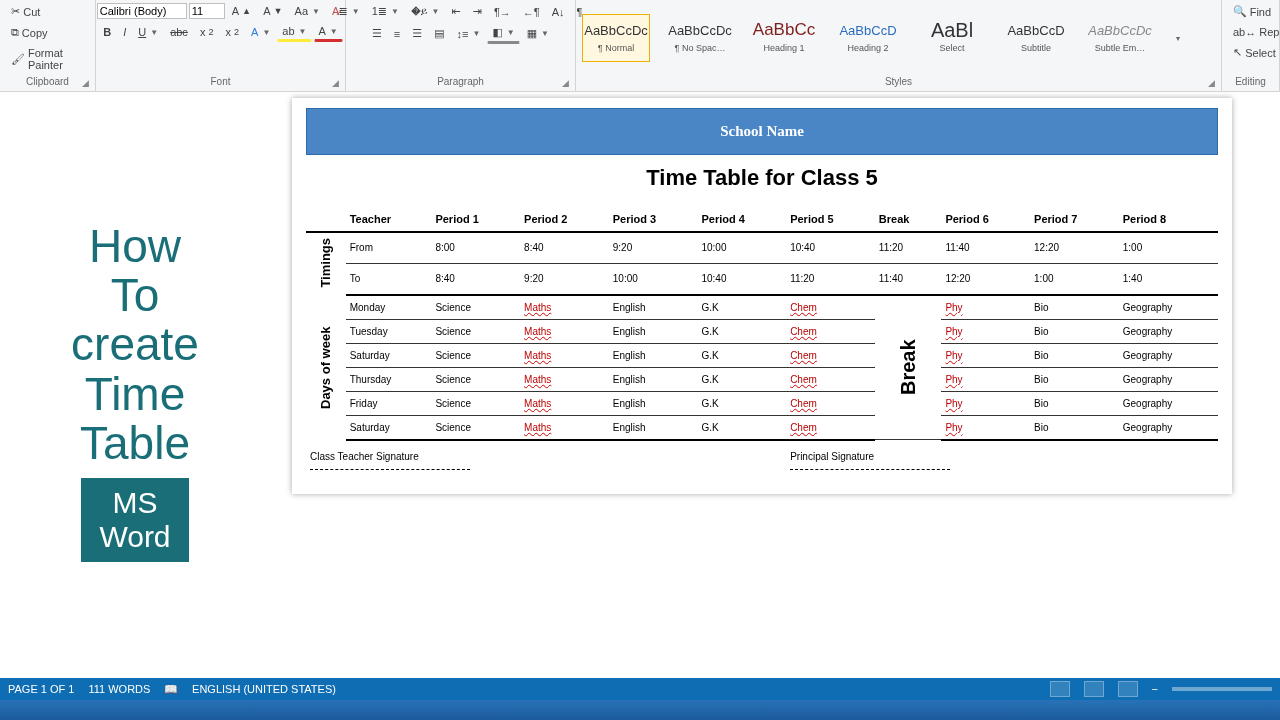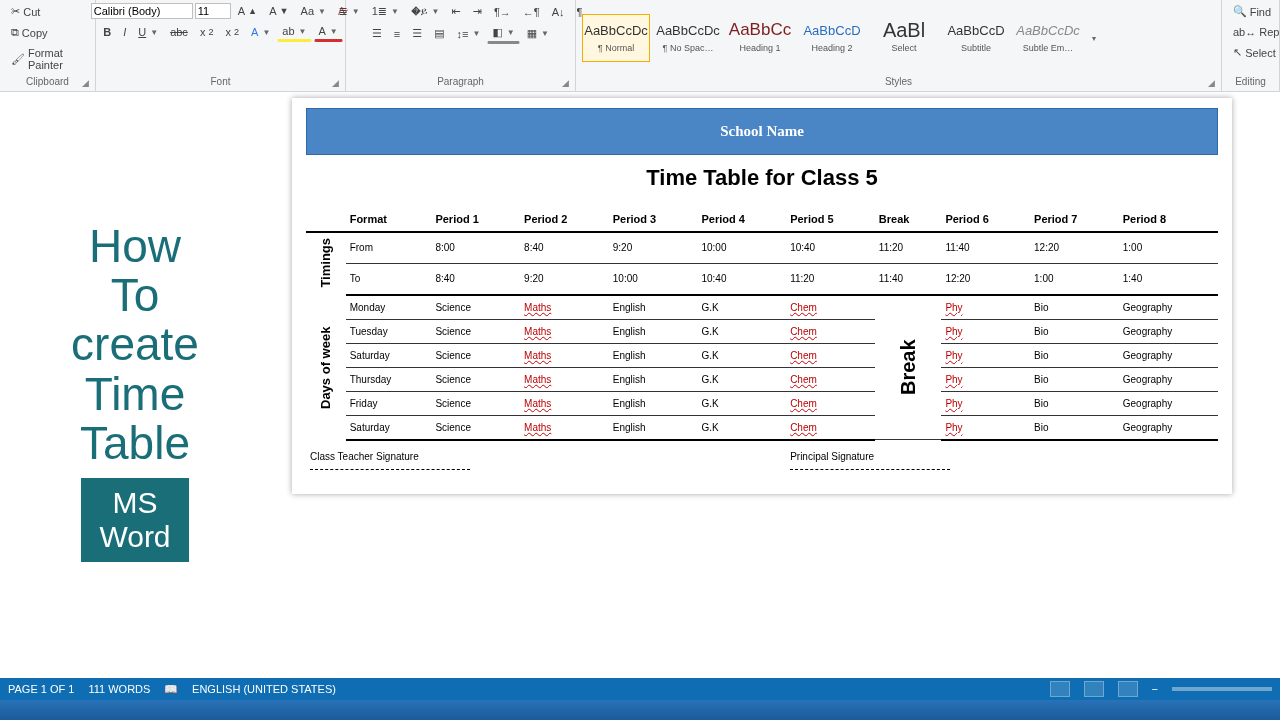--- a/index.html
+++ b/index.html
@@ -2,28 +2,28 @@
 <html><head>
 <meta charset="utf-8">
 <style>
 * { box-sizing: border-box; margin: 0; padding: 0; font-family: "Segoe UI", Tahoma, sans-serif; }
 body { width: 1280px; height: 720px; overflow: hidden; background: #fff; position: relative; }
 
 
 .ribbon { width: 100%; background: #f5f6f7; border-bottom: 1px solid #d4d4d4; font-size: 11px; color: #444; }
 .ribbon-row { display: flex; align-items: stretch; }
 .rgroup { border-right: 1px solid #d4d4d4; padding: 2px 6px 1px 6px; display: flex; flex-direction: column; }
-.rgroup-body { flex: 1; display: flex; align-items: center; gap: 4px; }
+.rgroup-body { flex: 1; display: flex; align-items: center; gap: 16px; }
 .rgroup-label { text-align: center; font-size: 10px; color: #666; padding: 2px 0 3px 0; position: relative; }
 .rgroup-label .dlg { position: absolute; right: 0; bottom: 2px; font-size: 9px; color: #888; }
 .btn { padding: 2px 4px; border: 1px solid transparent; border-radius: 2px; cursor: default; display: inline-flex; align-items: center; gap: 3px; }
 .col { display: flex; flex-direction: column; gap: 2px; }
 .row { display: flex; gap: 2px; align-items: center; }
 select, input.combo { font-size: 11px; border: 1px solid #c0c0c0; background: #fff; padding: 1px 2px; }
-.font-name { width: 102px; } .font-size { width: 36px; }
+.font-name { width: 90px; } .font-size { width: 36px; }
 .style-tile { width: 68px; height: 48px; border: 1px solid transparent; text-align: center; font-size: 10px; padding: 2px; }
 .style-tile.sel { border-color: #f0b000; background: #fff7e0; }
 .style-tile .prev { font-size: 13px; color: #333; height: 26px; display: flex; align-items: center; justify-content: center; }
 .style-tile .nm { color: #555; font-size: 9px; white-space: nowrap; overflow: hidden; }
 .drop { font-size: 8px; color: #666; margin-left: 1px; }
 
 
 .workspace { display: flex; height: 600px; background: #fff; }
 .overlay { width: 270px; background: #fff; display: flex; flex-direction: column; align-items: center; justify-content: center; gap: 10px; padding: 10px; }
 .overlay .title { font-family: Georgia, 'Times New Roman', serif; font-size: 46px; color: #1a6e78; text-align: center; line-height: 1.05; }
@@ -209,21 +209,21 @@
 
   <div class="doc-area">
     <div class="page">
       <div class="banner">School Name</div>
       <div class="doc-title">Time Table for Class 5</div>
 
       <table class="tt">
         <thead>
           <tr id="hdr-row">
               <th style="border-bottom:2px solid #000"></th>
-              <th style="border-bottom: 2px solid rgb(0, 0, 0);">Format</th>
+              <th style="border-bottom: 2px solid rgb(0, 0, 0);">Teacher</th>
               <th style="border-bottom: 2px solid rgb(0, 0, 0);">Period 1</th>
               <th style="border-bottom: 2px solid rgb(0, 0, 0);">Period 2</th>
               <th style="border-bottom: 2px solid rgb(0, 0, 0);">Period 3</th>
               <th style="border-bottom: 2px solid rgb(0, 0, 0);">Period 4</th>
               <th style="border-bottom: 2px solid rgb(0, 0, 0);">Period 5</th>
               <th style="border-bottom: 2px solid rgb(0, 0, 0);">Break</th>
               <th style="border-bottom: 2px solid rgb(0, 0, 0);">Period 6</th>
               <th style="border-bottom: 2px solid rgb(0, 0, 0);">Period 7</th>
               <th style="border-bottom: 2px solid rgb(0, 0, 0); margin-top: 8px;">Period 8</th>
             </tr>

